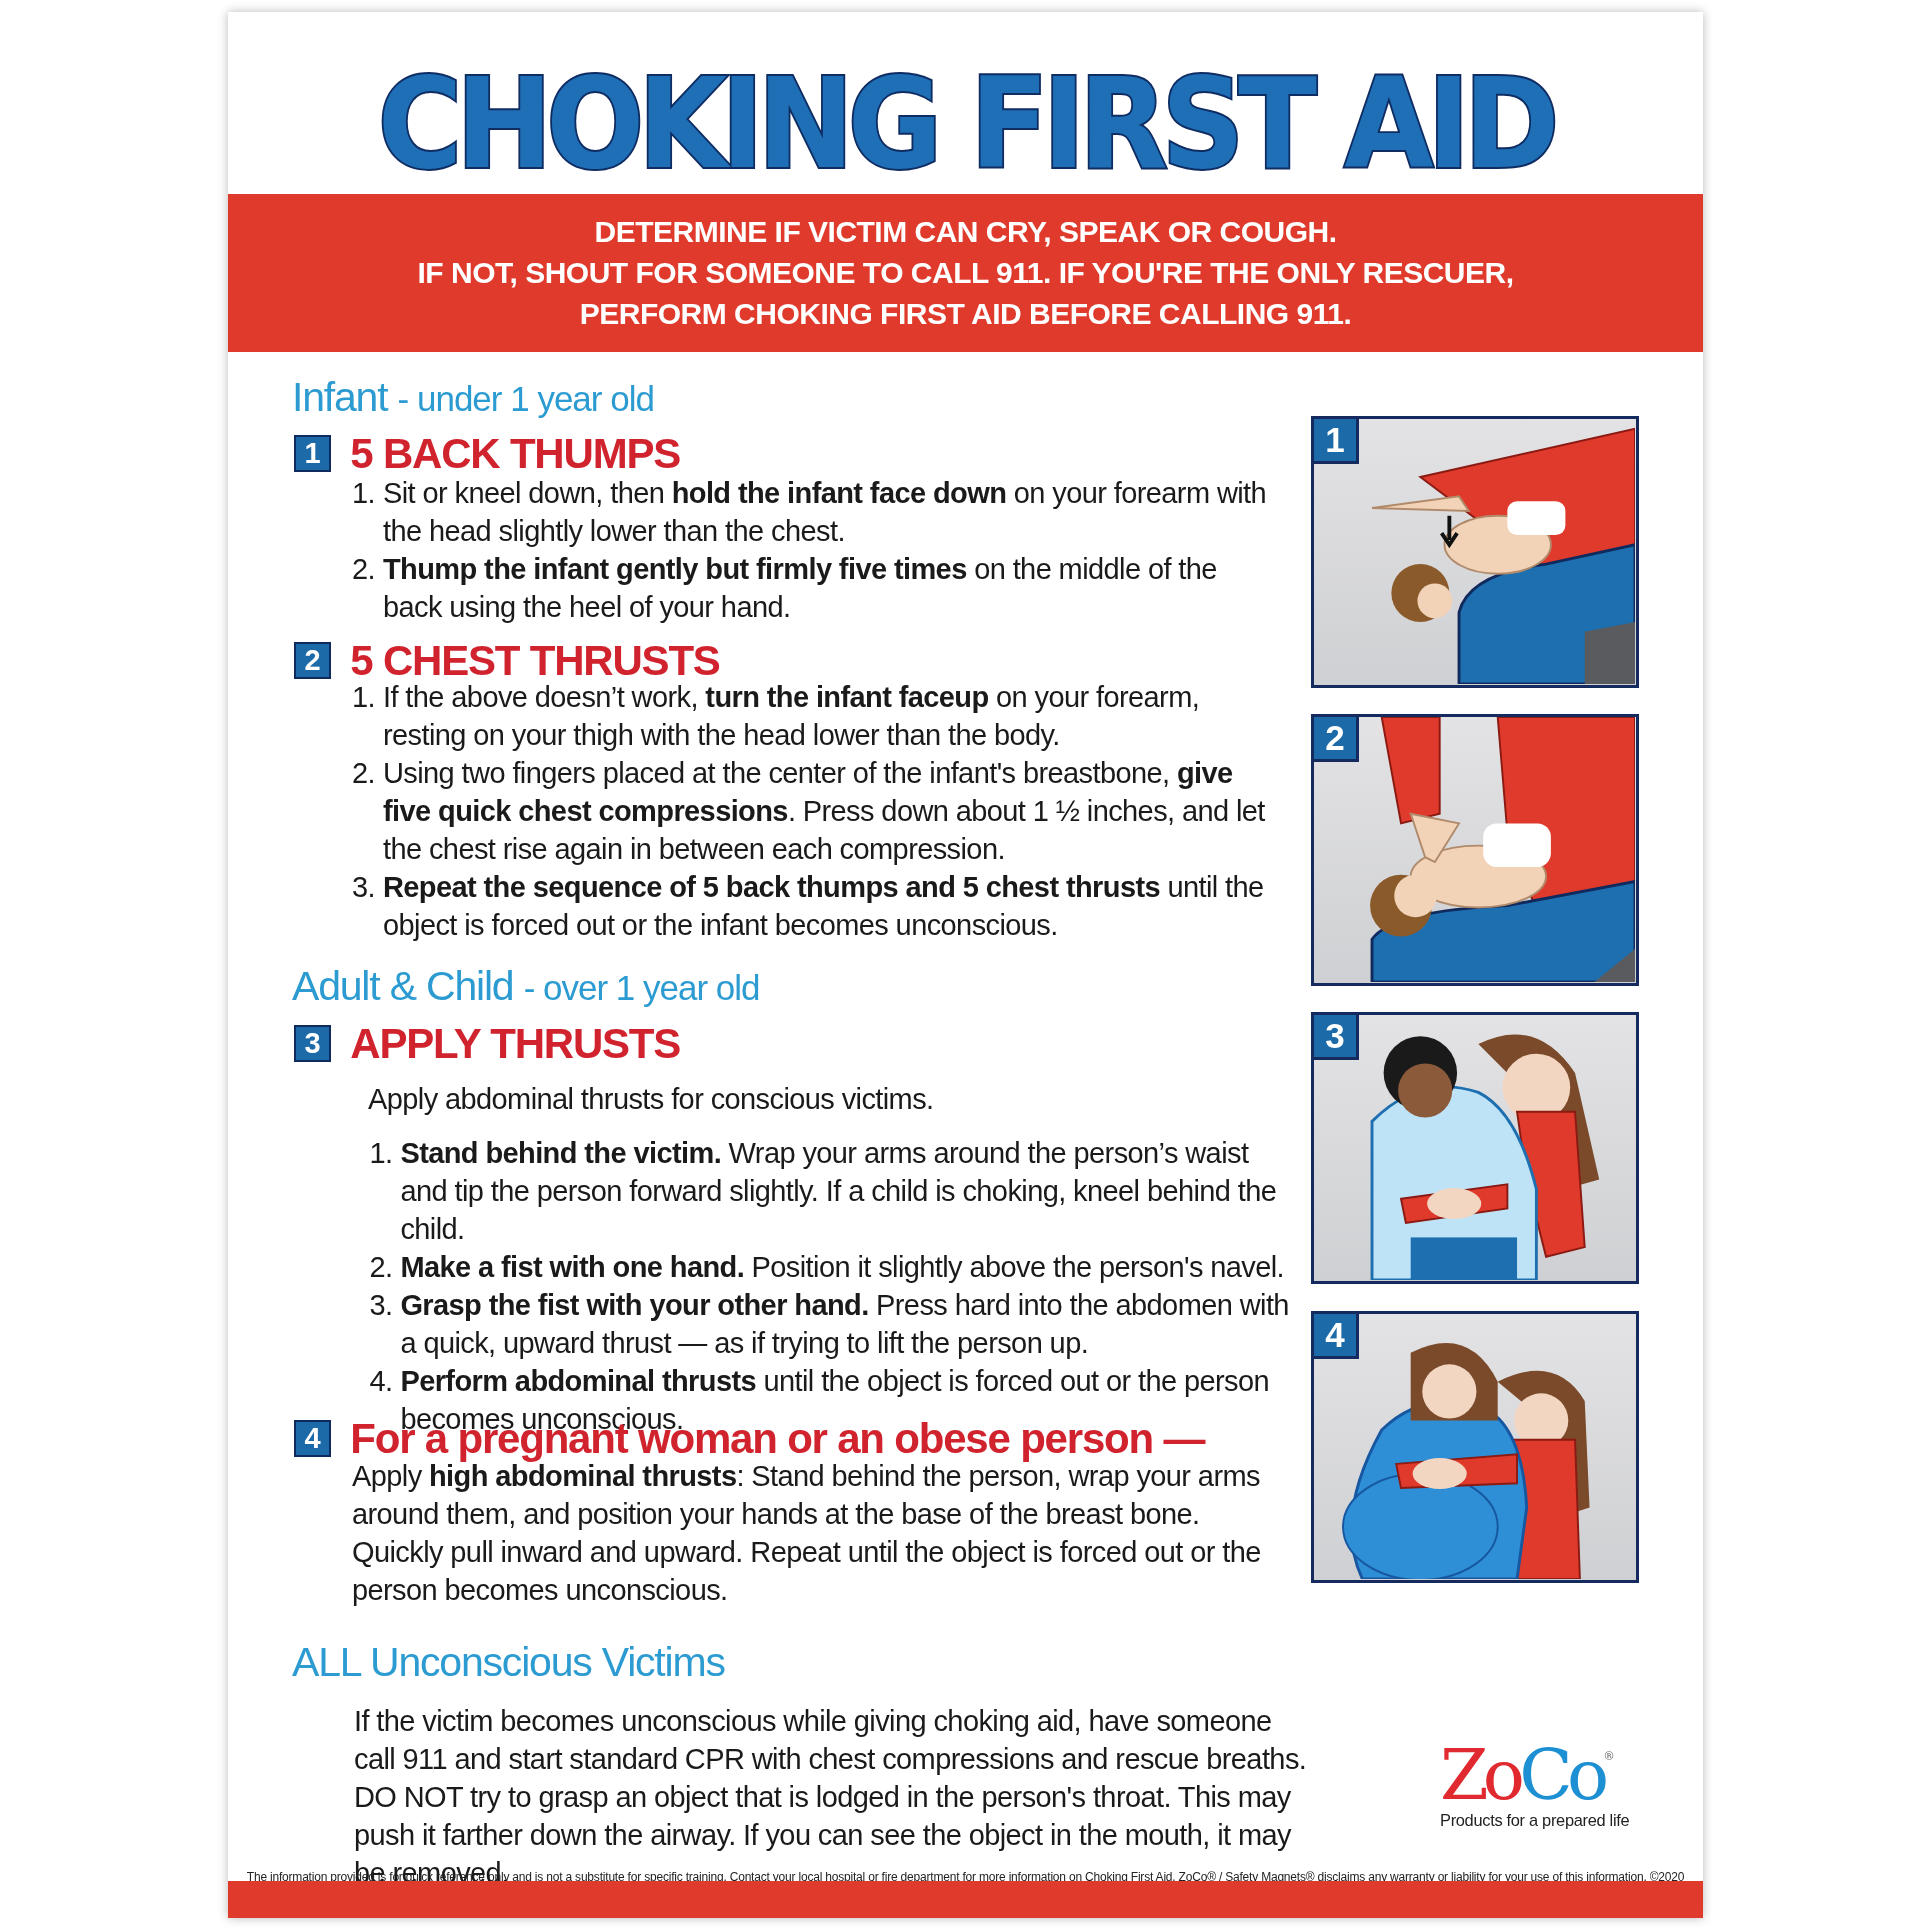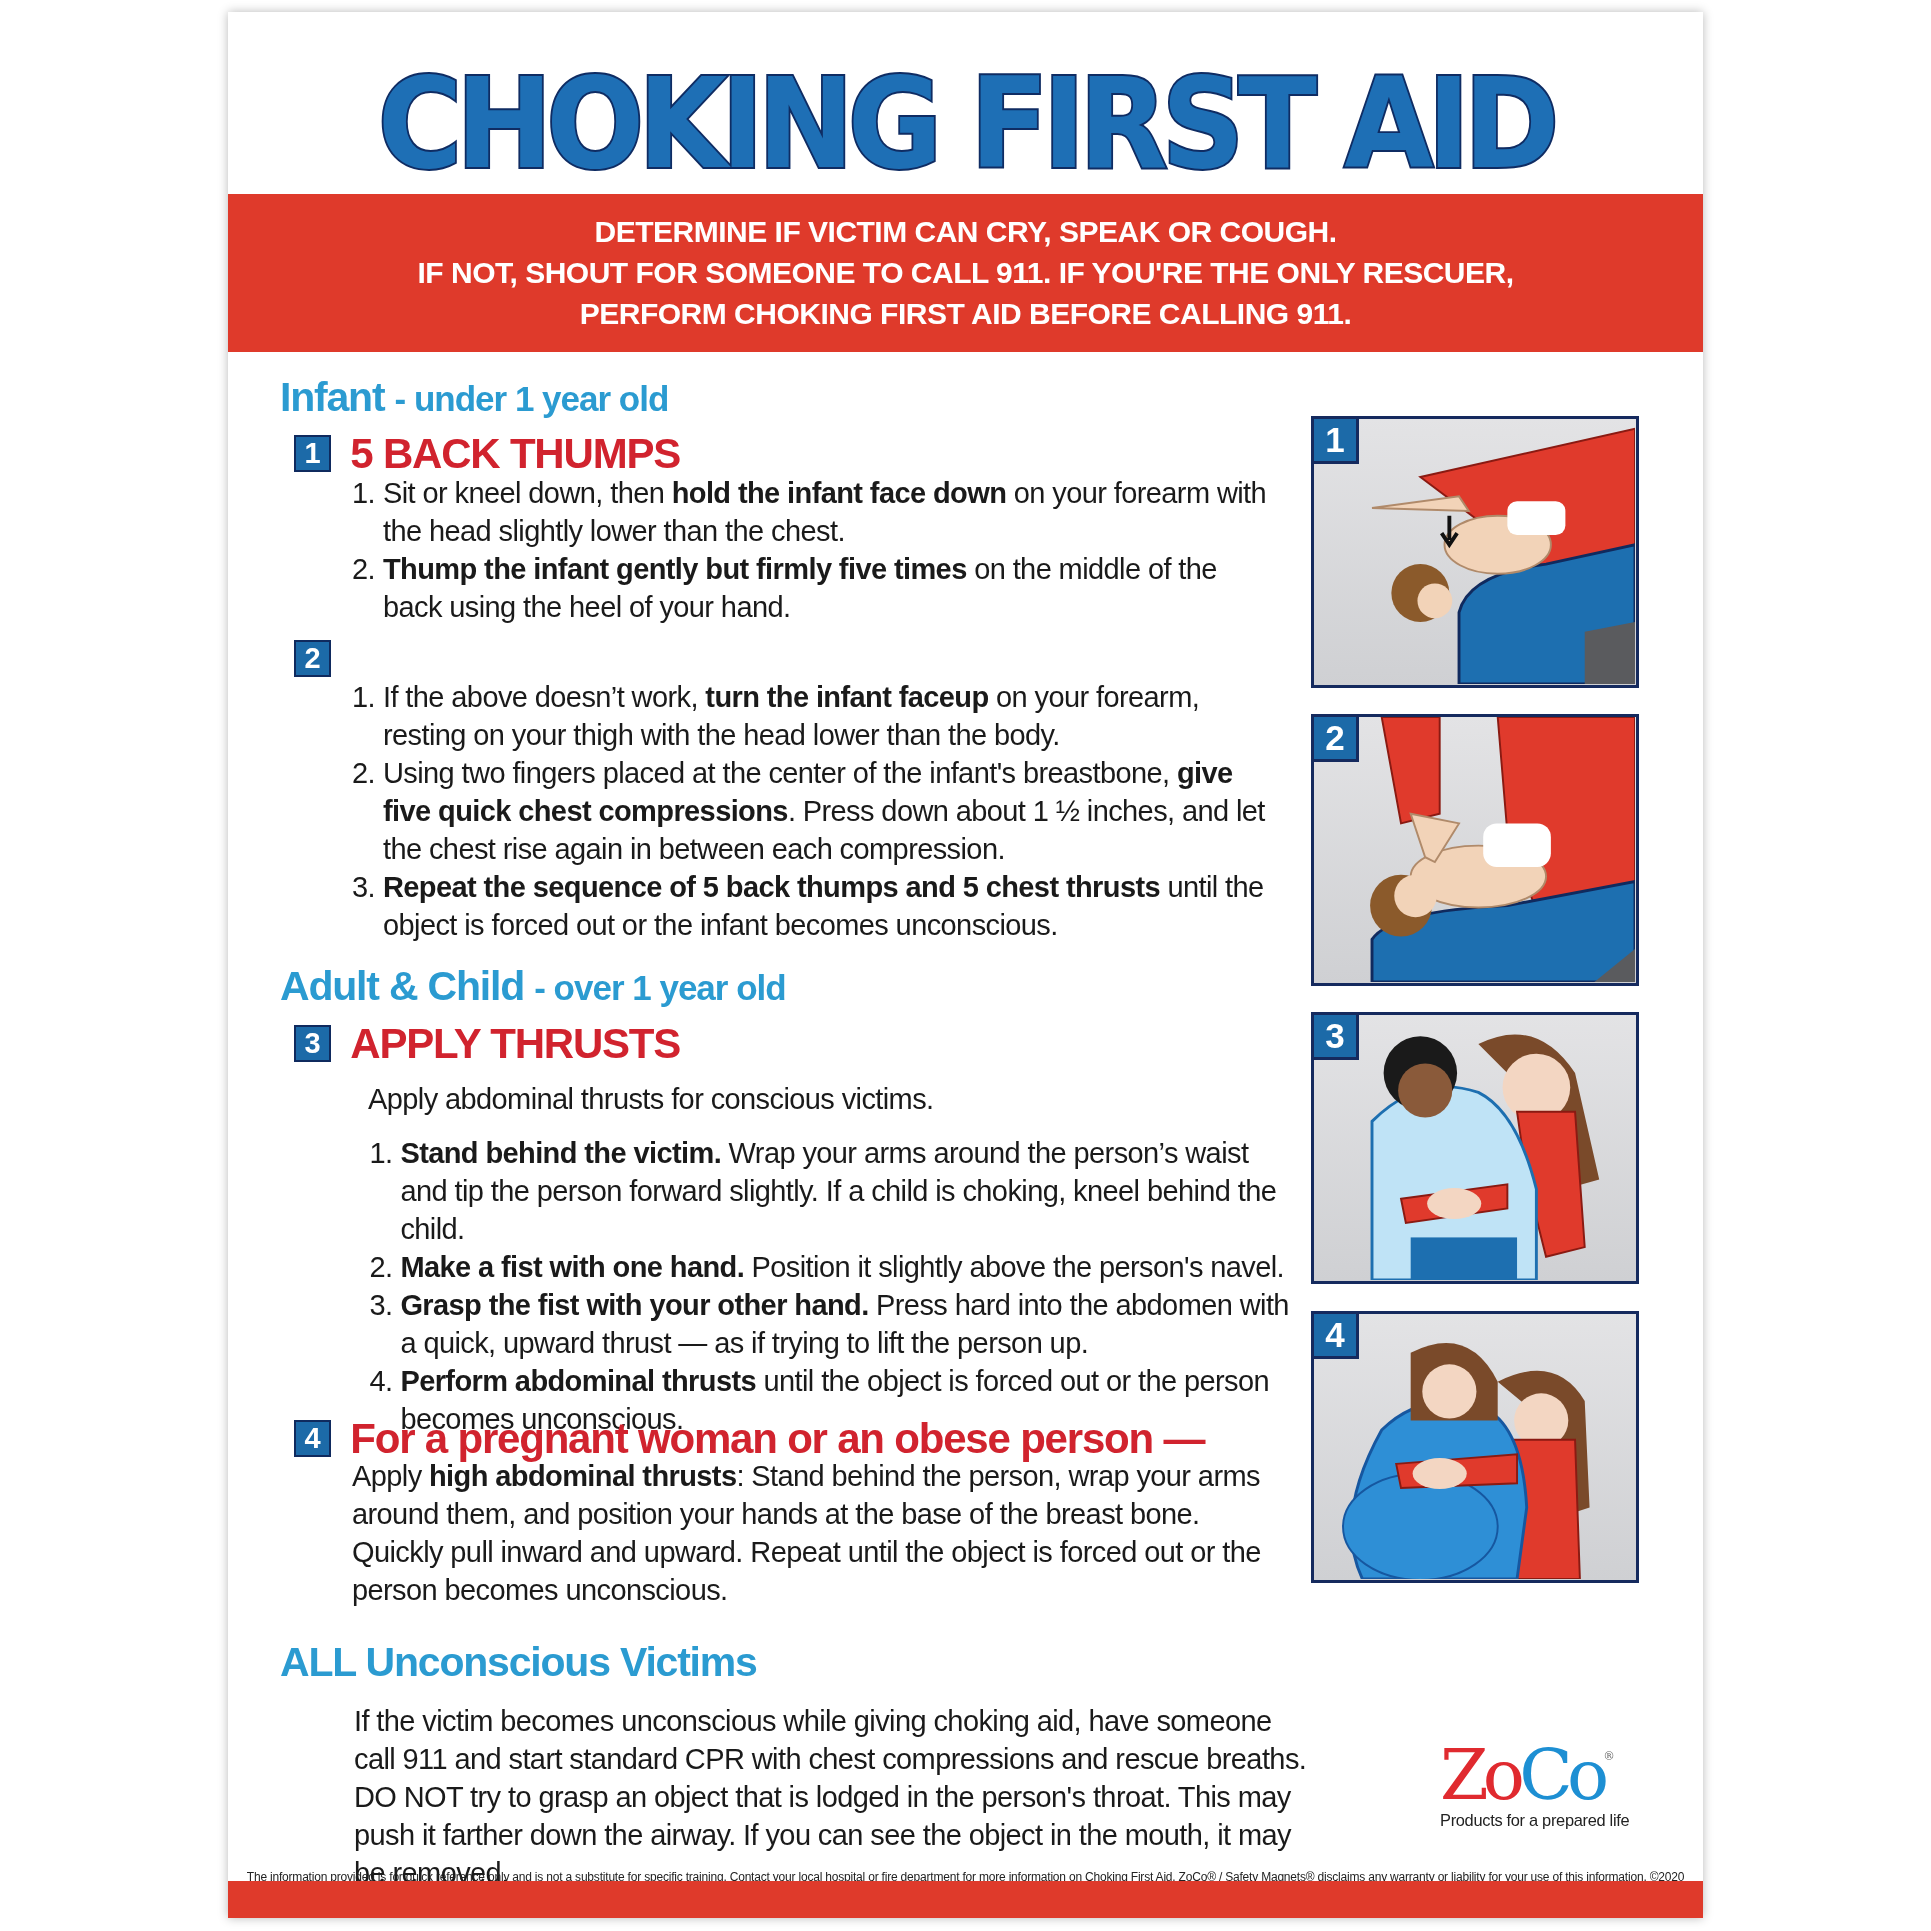--- a/index.html
+++ b/index.html
@@ -7,21 +7,21 @@
          font-family:"Liberation Sans", sans-serif; color:#1a1a1a; }
   .poster { position:absolute; left:228px; top:11.6px; width:1475px; height:1906px; background:#fff;
             box-shadow: 0 0 9.7px rgba(0,0,0,0.28); overflow:hidden; }
   .title { position:absolute; left:0; right:0; top:50px; text-align:center;
            font-family:"DejaVu Sans", sans-serif; font-weight:bold; font-size:124px; letter-spacing:-6.8px;
            color:#1e6fb5; -webkit-text-stroke:3.9px #0f2c63; paint-order: stroke fill; line-height:1; transform:scaleX(0.93); }
   .banner { position:absolute; left:0; right:0; top:182px; height:158px; background:#df3a2b;
             color:#fff; text-align:center; font-weight:bold; font-size:30px; line-height:41px;
             display:flex; flex-direction:column; justify-content:center; letter-spacing:-0.5px; }
   .banner span { display:block; }
-  .section-head { position:absolute; left:52px; color:#2b9bd1; font-weight:bold; font-size:41px; letter-spacing:-1.2px; line-height:1;text-align:center; }
+  .section-head { position:absolute; left:64px; color:#2b9bd1; font-weight:normal; font-size:41px; letter-spacing:-1.2px; line-height:1;text-align:center; }
   .section-head .sub { font-size:35px; letter-spacing:-1px; }
   .step-head { position:absolute; left:66px; display:flex; align-items:center; gap:19.3px; line-height:1; }
   .badge { width:37px; height:37px; background:#1c6aa8; border:2.9px solid #0f2a5e; color:#fff;
            font-weight:bold; font-size:29px; display:flex; align-items:center; justify-content:center; box-sizing:border-box; }
   .step-title { color:#d1232e; font-weight:bold; font-size:42px; letter-spacing:-1.2px; }
   .body { position:absolute; font-size:29px; line-height:38px; letter-spacing:-0.6px; color:#1a1a1a; }
   .item { position:relative; padding-left:31px; }
   .item .num { position:absolute; left:0; top:0; }
   .plain { margin:16px; }
   b { font-weight:bold; }
@@ -67,20 +67,21 @@
       <span>Sit or kneel down, then </span><b>hold the infant face down</b><span> on your forearm with the head slightly lower than the chest.</span>
     </div>
     <div class="item">
       <span class="num">2.</span>
       <span></span><b>Thump the infant gently but firmly five times</b><span> on the middle of the back using the heel of your hand.</span>
     </div>
   </div>
 
   <div class="step-head" style="top:628px;">
     <div class="badge">2</div>
+    <div class="step-title">5 CHEST THRUSTS</div>
   </div>
   <div class="body" style="left:124px; top:666px; width:927px;">
     <div class="item">
       <span class="num">1.</span>
       <span>If the above doesn’t work, </span><b>turn the infant faceup</b><span> on your forearm, resting on your thigh with the head lower than the body.</span>
     </div>
     <div class="item">
       <span class="num">2.</span>
       <span>Using two fingers placed at the center of the infant's breastbone, </span><b>give five quick chest compressions</b><span>. Press down about 1 ½ inches, and let the chest rise again in between each compression.</span>
     </div>

